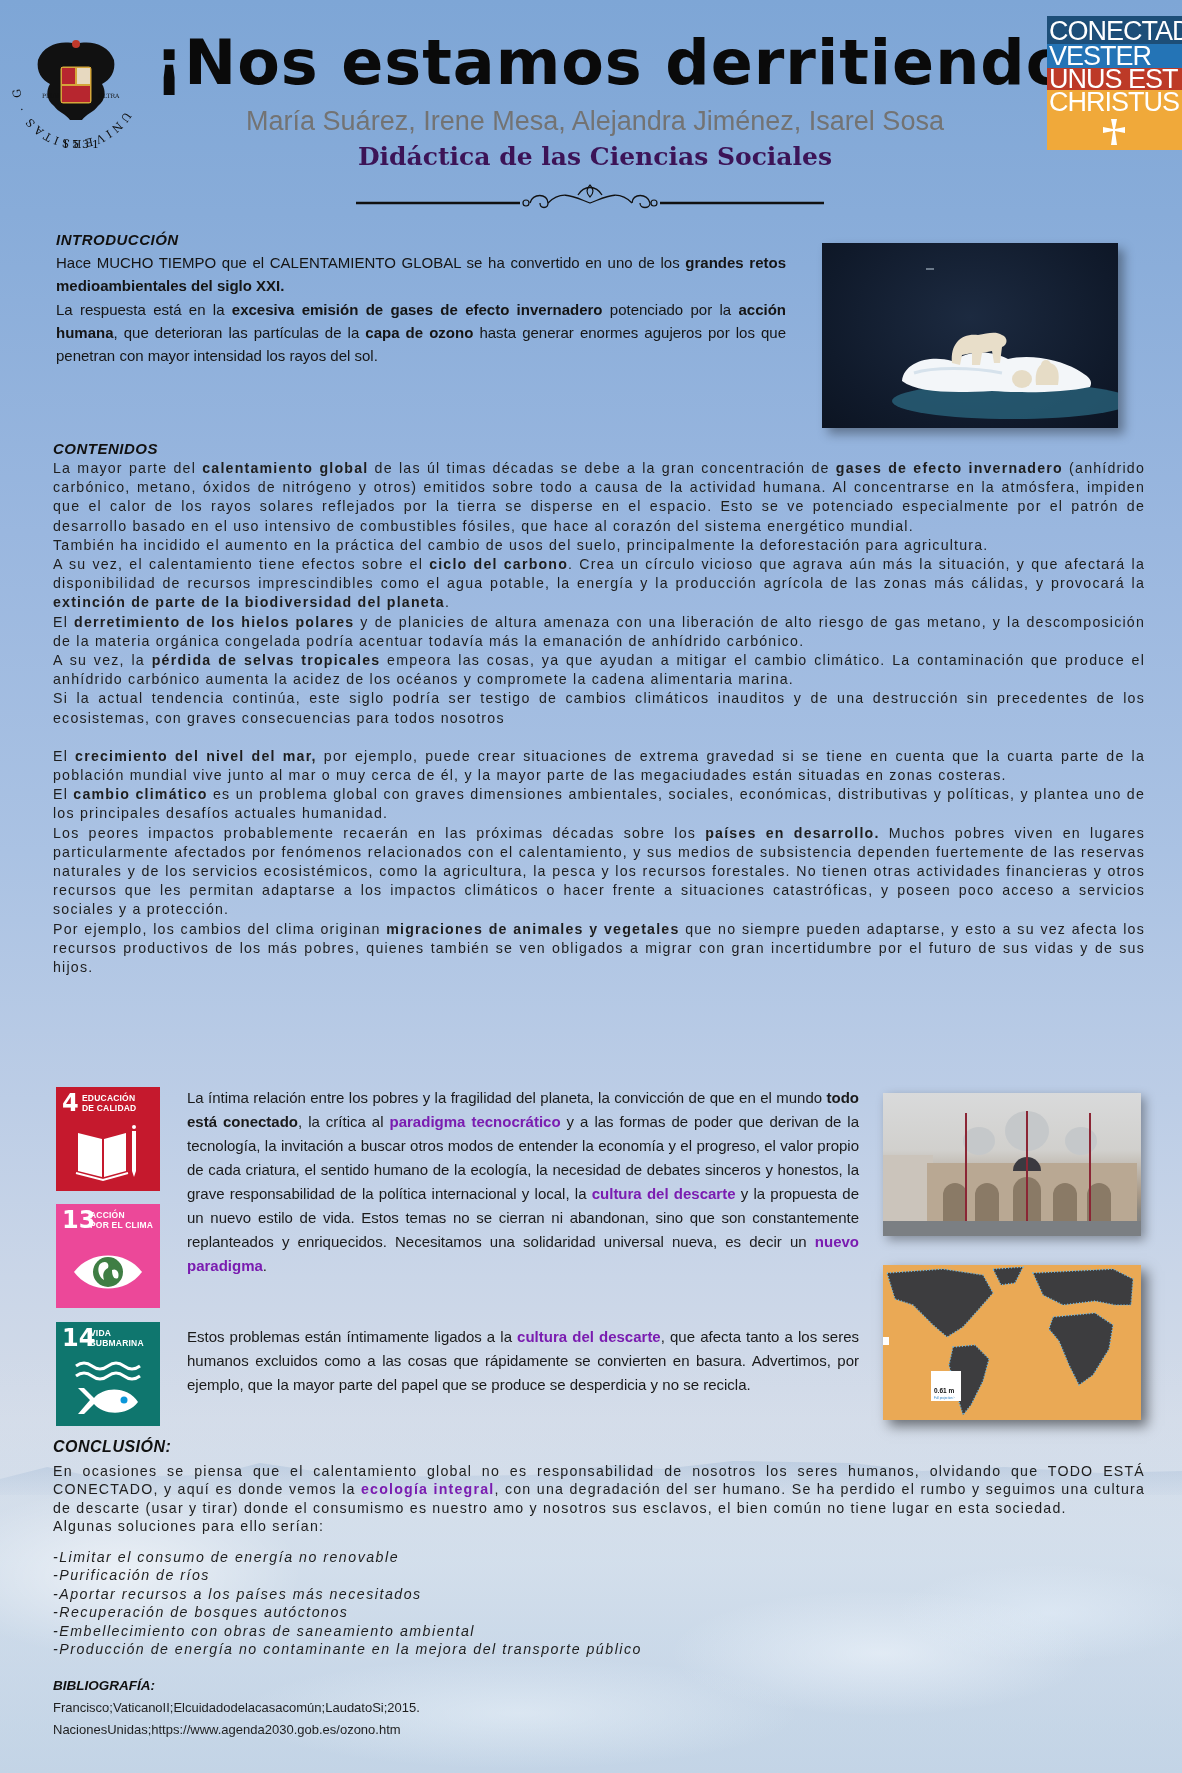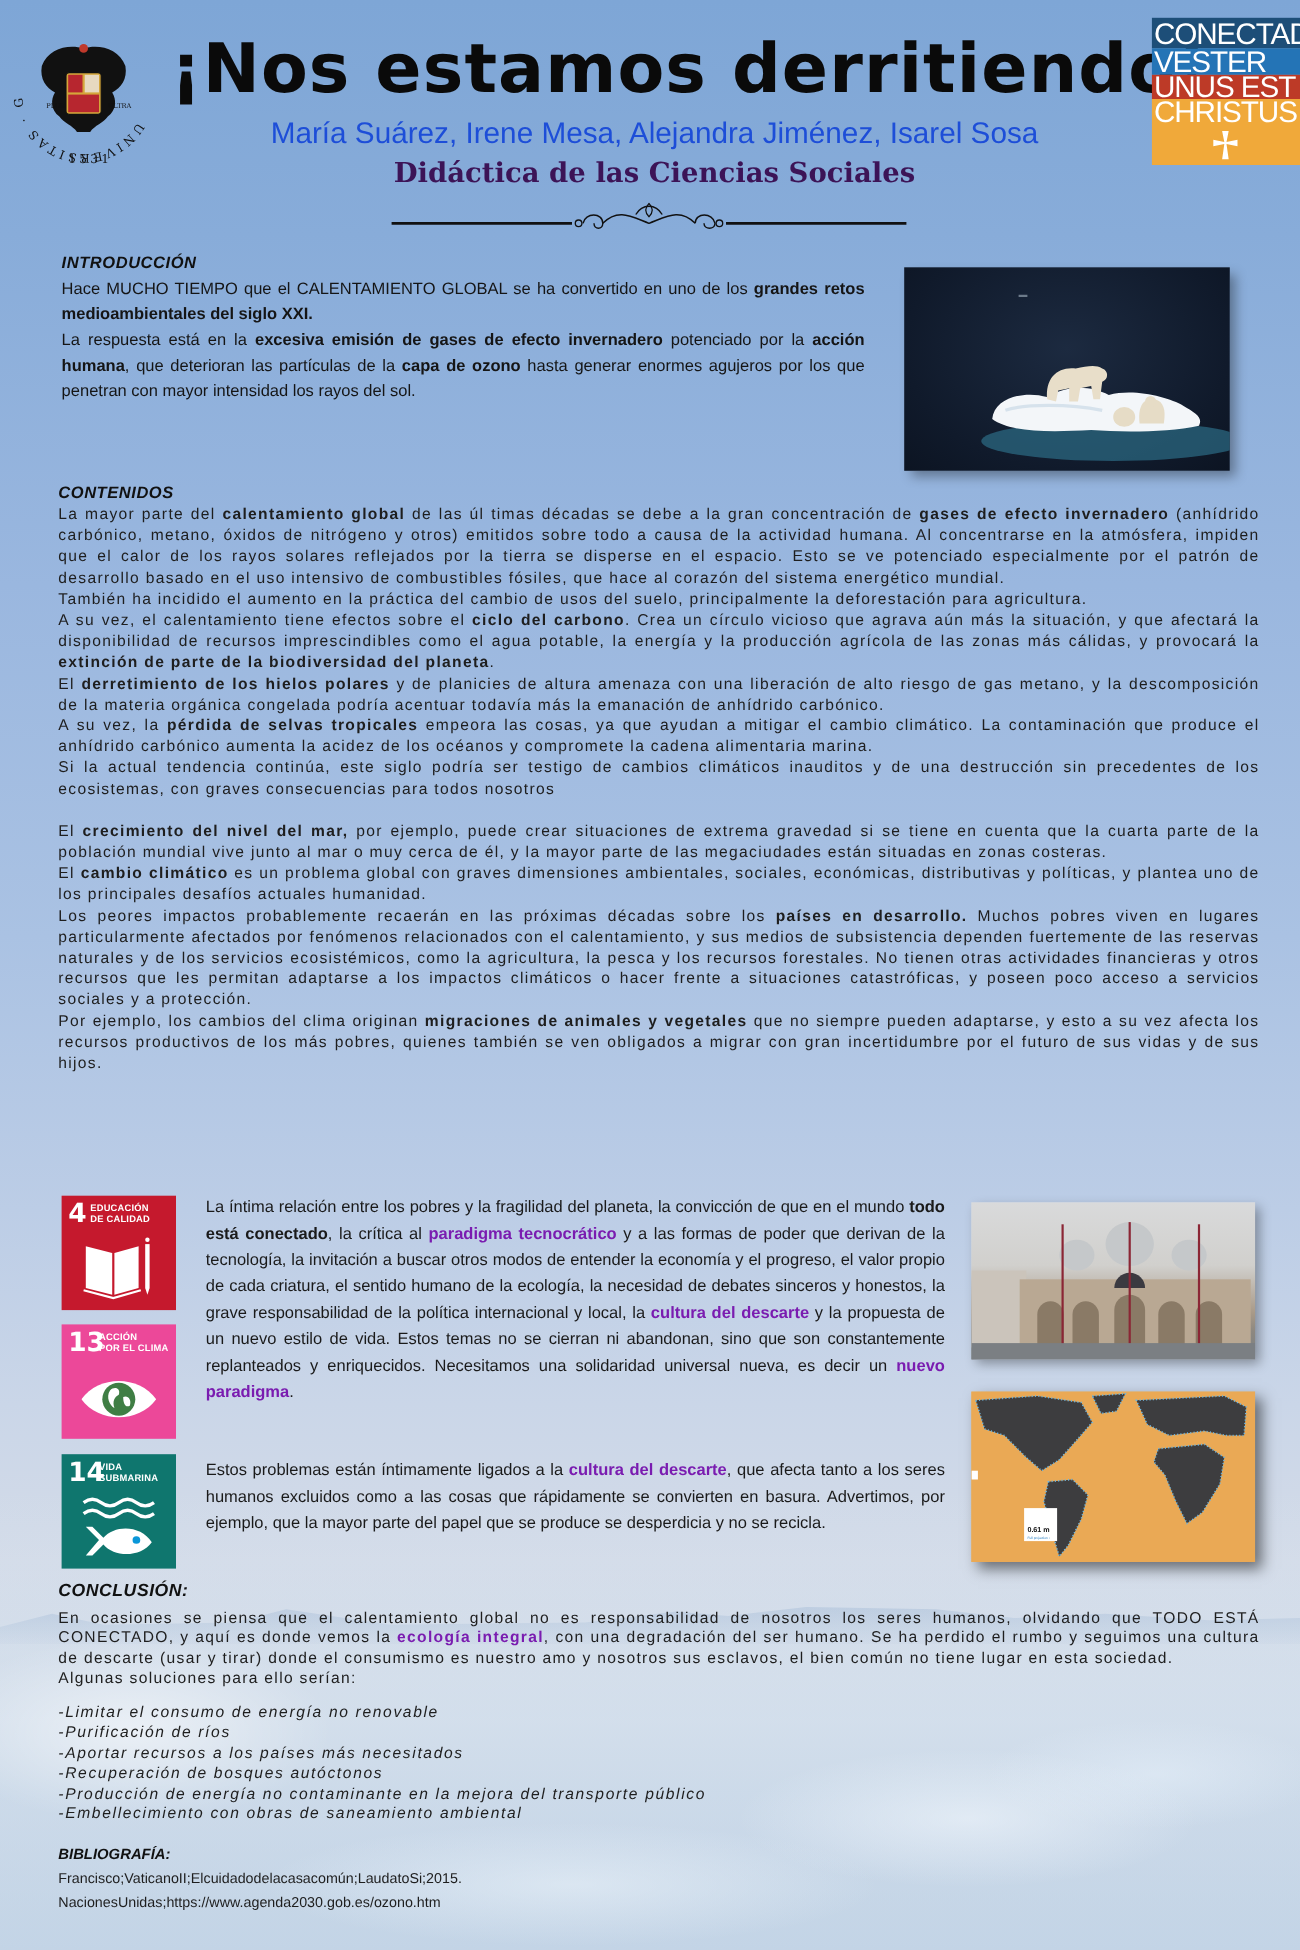--- a/index.html
+++ b/index.html
@@ -32,21 +32,21 @@
 
   
   .ugr-logo { position: absolute; left: 12px; top: 14px; width: 128px; height: 140px; }
   .title {
     position: absolute; left: 155px; top: 26px; width: 880px;
     font-family: "DejaVu Sans", sans-serif; font-weight: bold;
     font-size: 62px; letter-spacing: 1px; color: #0a0a0a; white-space: nowrap;
   }
   .authors {
     position: absolute; left: 150px; top: 106px; width: 890px; text-align: center;
-    font-size: 27px; color: #1d4ed8; font-family: "Liberation Sans", sans-serif;
+    font-size: 27px; color: #737373; font-family: "Liberation Sans", sans-serif;
   }
   .dept {
     position: absolute; left: 150px; top: 142px; width: 890px; text-align: center;
     font-family: "DejaVu Serif", serif; font-weight: bold; font-size: 25px; color: #3c1457;
   }
   .ornament { position: absolute; left: 352px; top: 183px; width: 476px; height: 28px; }
   .magister {
     position: absolute; left: 1047px; top: 16px; width: 136px; height: 134px; overflow: hidden;
     font-family: "Liberation Sans", sans-serif; color: #fff; line-height: 1;
   }
@@ -292,21 +292,21 @@
 <div class="sec-head" style="left:53px; top:1438px; font-size:16px;">CONCLUSIÓN:</div>
 <div class="conclusion">
   <p><span>En ocasiones se piensa que el calentamiento global no es responsabilidad de nosotros los seres humanos, olvidando que TODO ESTÁ CONECTADO, y aquí es donde vemos la </span><span class="purple-b">ecología integral</span><span>, con una degradación del ser humano. Se ha perdido el rumbo y seguimos una cultura de descarte (usar y tirar) donde el consumismo es nuestro amo y nosotros sus esclavos, el bien común no tiene lugar en esta sociedad.</span></p>
   <p>Algunas soluciones para ello serían:</p>
 </div>
 <ul class="solutions">
   <li>-Limitar el consumo de energía no renovable</li>
   <li>-Purificación de ríos</li>
   <li>-Aportar recursos a los países más necesitados</li>
   <li>-Recuperación de bosques autóctonos</li>
+  <li>-Embellecimiento con obras de saneamiento ambiental</li>
   <li>-Producción de energía no contaminante en la mejora del transporte público</li>
-  <li>-Embellecimiento con obras de saneamiento ambiental</li>
 </ul>
 
 <div class="biblio-head">BIBLIOGRAFÍA:</div>
 <div class="biblio">
   <div>Francisco;VaticanoII;Elcuidadodelacasacomún;LaudatoSi;2015.</div>
   <div>NacionesUnidas;https://www.agenda2030.gob.es/ozono.htm</div>
 </div>
 
 </body></html>

